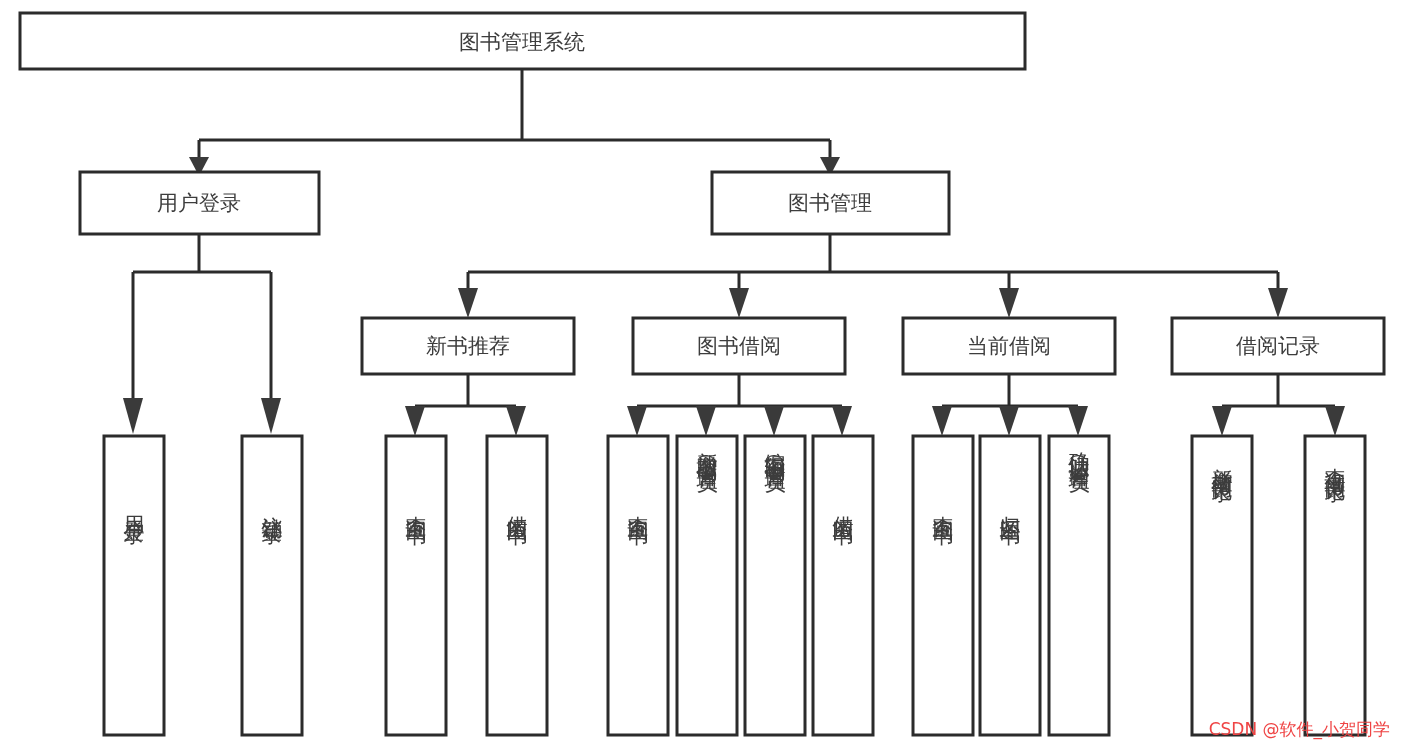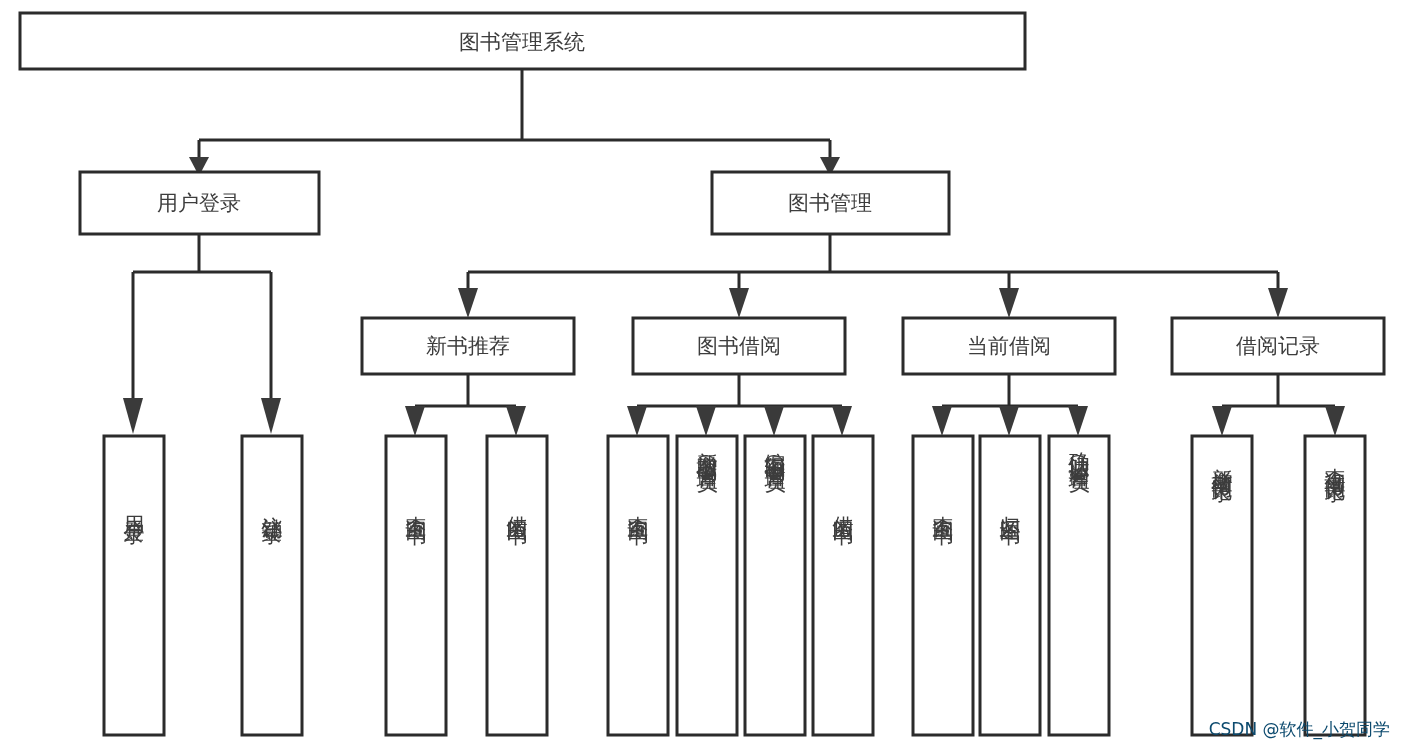--- a/index.html
+++ b/index.html
@@ -56,21 +56,21 @@
     writing-mode: vertical-rl;
     glyph-orientation-vertical: 0;
     letter-spacing: 3px;
   }
   .watermark {
     position: absolute;
     right: 8px;
     bottom: 6px;
     font-family: "DejaVu Sans", "Liberation Sans", sans-serif;
     font-size: 17px;
-    color: #0c4a6e;
+    color: #ef4444;
     white-space: nowrap;
     pointer-events: none;
   }
 </style>
 </head>
 <body>
 
 <div id="diagram-root">
   <svg class="flow" viewBox="0 0 1405 747" xmlns="http://www.w3.org/2000/svg">
 

